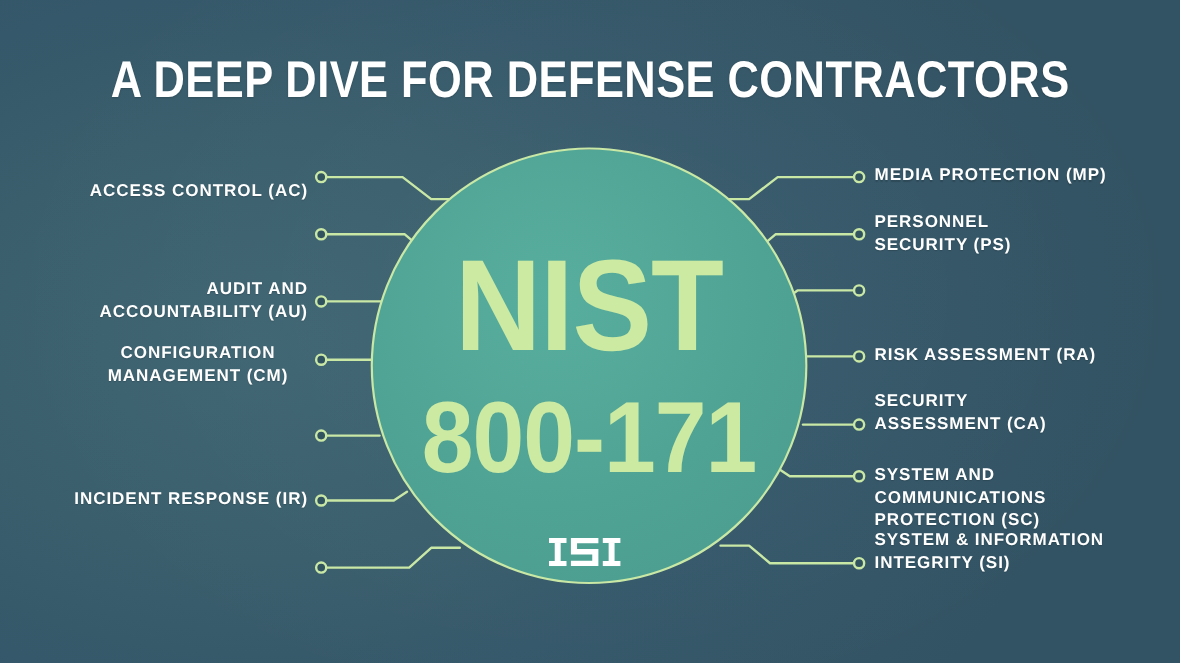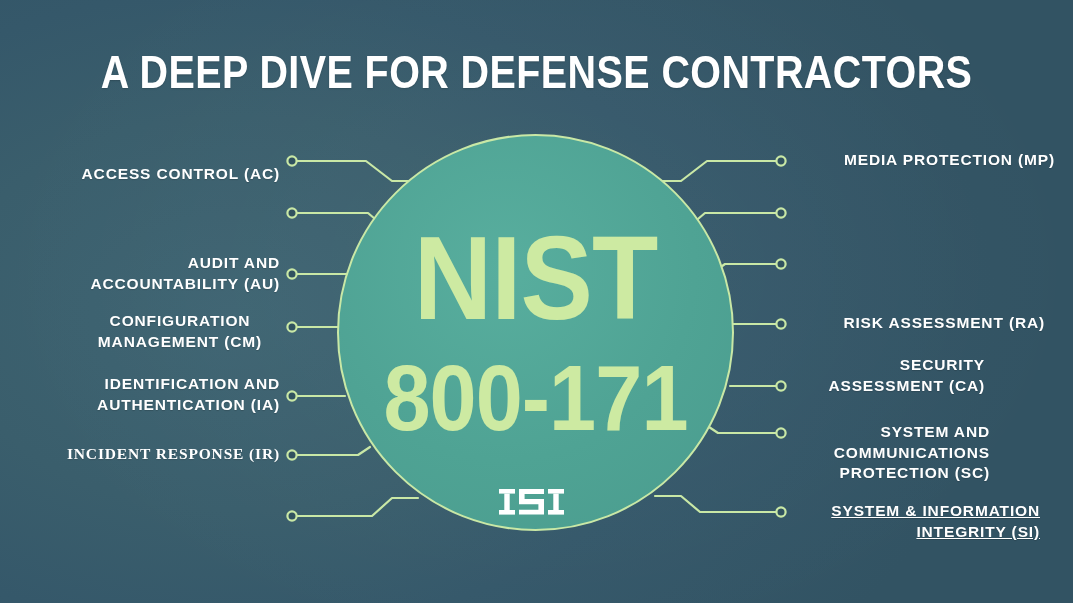--- a/index.html
+++ b/index.html
@@ -70,21 +70,21 @@
   .label{
     position:absolute;
     color:#ffffff;
     font-size:15.5px;line-height:20.5px;font-weight:bold;
     letter-spacing:.85px;
     text-transform:uppercase;
     z-index:5;
     text-shadow:0 1px 1px rgba(0,0,0,.16);
   }
   .label.left{right:793px;text-align:right;}
-  .label.right{left:795px;text-align:right;}
+  .label.right{left:795px;text-align:left;}
 </style>
 </head>
 <body>
 
 <div id="stage">
 
   <div class="title">A DEEP DIVE FOR DEFENSE CONTRACTORS</div>
 
   <svg class="connectors" viewBox="0 0 1073 603" width="1073" height="603" aria-hidden="true">
     <g fill="none" stroke="#c9e8a6" stroke-width="2.2" stroke-linecap="round" stroke-linejoin="round">
@@ -140,22 +140,22 @@
         <rect x="49" y="0" width="16" height="4.6"></rect>
         <rect x="54.3" y="4.6" width="5.4" height="16.4"></rect>
         <rect x="49" y="21" width="16" height="4.6"></rect>
       </g>
     </svg>
   </div>
 
   <div class="label left" style="top:139px;width:250px;margin-top:25px;">ACCESS CONTROL (AC)</div>
   <div class="label left" style="top:253px;width:230px;text-align:right;">AUDIT AND ACCOUNTABILITY (AU)</div>
   <div class="label left" style="top:311px;width:200px;text-align:center;">CONFIGURATION MANAGEMENT (CM)</div>
-  <div class="label left" style="top:374px;width:230px;">IDENTIFICATION AND AUTHENTICATION (IA)</div>
-  <div class="label left" style="top:444px;width:260px;font-family:Liberation Serif, serif;">INCIDENT RESPONSE (IR)</div>
+  <div class="label left" style="top:444px;width:260px;">INCIDENT RESPONSE (IR)</div>
 
   <div class="label right" style="top:150px;width:260px;">MEDIA PROTECTION (MP)</div>
+  <div class="label right" style="top:192px;width:140px;">PERSONNEL SECURITY (PS)</div>
   <div class="label right" style="top:313px;width:250px;">RISK ASSESSMENT (RA)</div>
   <div class="label right" style="top:355px;width:190px;">SECURITY ASSESSMENT (CA)</div>
   <div class="label right" style="top:422px;width:195px;">SYSTEM AND COMMUNICATIONS PROTECTION (SC)</div>
-  <div class="label right" style="top:501px;width:245px;text-decoration:underline;">SYSTEM &amp; INFORMATION INTEGRITY (SI)</div>
+  <div class="label right" style="top:481px;width:245px;">SYSTEM &amp; INFORMATION INTEGRITY (SI)</div>
 
 </div>
 
 </body></html>

